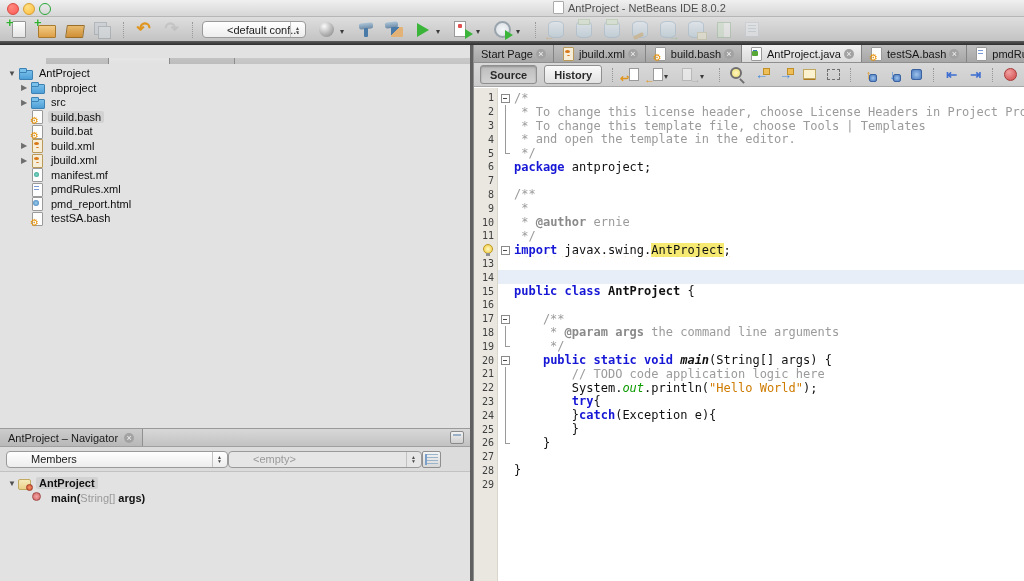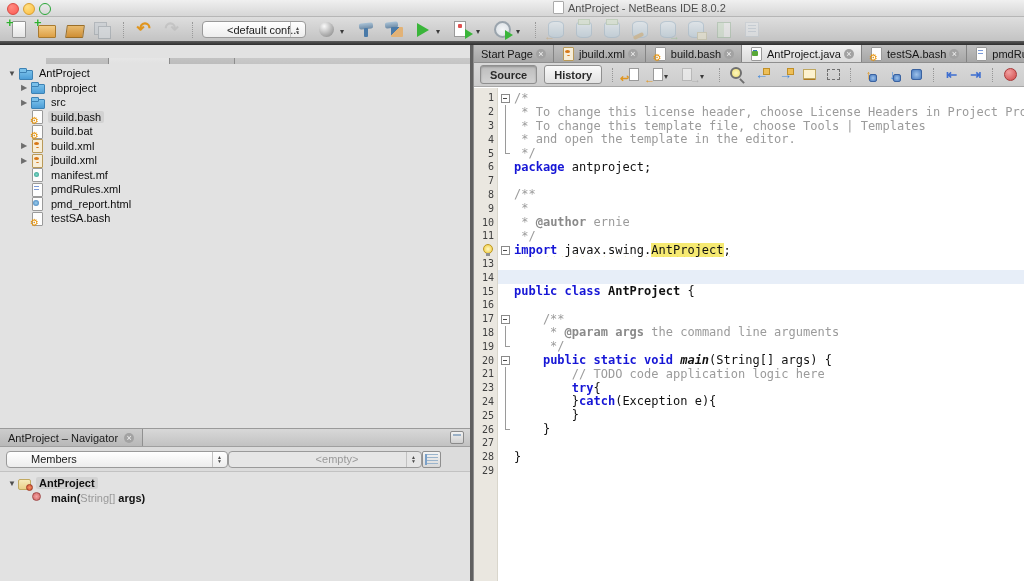--- a/index.html
+++ b/index.html
@@ -25,21 +25,21 @@
   .tsep{width:1px;height:16px;border-left:1px dotted #9a9a9a;margin:0 8px 0 3px;flex:none;}
   .caret{flex:none;width:8px;margin:4px 8px 0 -4px;font-size:8px;color:#3a3a3a;}
   .caret::before{content:"▾";}
   .tcombo{width:104px;margin-right:10px;flex:none;}
   .combo{height:17px;background:linear-gradient(#ffffff,#ededed);border:1px solid #9a9a9a;border-radius:4px;
     display:flex;align-items:center;font-size:11px;color:#1a1a1a;padding-left:24px;position:relative;box-sizing:border-box;}
   .combo .stepper{position:absolute;right:1px;top:0px;bottom:0px;width:13px;border-left:1px solid #c2c2c2;
     display:flex;flex-direction:column;align-items:center;justify-content:center;color:#4a4a4a;font-size:5px;line-height:4px;}
   .combo .stepper::before{content:"▲";}
   .combo .stepper::after{content:"▼";}
-  .combo.disabled{color:#9a9a9a;background:#e6e6e6;justify-content:center;}
+  .combo.disabled{color:#9a9a9a;background:#e6e6e6;}
   
   .g-newfile::before{content:"";width:12px;height:15px;background:linear-gradient(#ffffff,#e4e4e4);border:1px solid #979797;border-radius:1px;}
   .g-newfile::after,.g-newproj::after{content:"+";position:absolute;left:-2px;top:-5px;color:#2fae2f;font-weight:bold;font-size:13px;text-shadow:0 0 1px #fff;}
   .g-newproj::before{content:"";width:16px;height:11px;margin-top:3px;background:linear-gradient(#f2cc86,#dd9f45);border:1px solid #a87a30;border-radius:1px;}
   .g-openproj::before{content:"";width:16px;height:11px;margin-top:3px;background:linear-gradient(#e8ba6e,#cf8f35);border:1px solid #9a6e28;border-radius:1px;transform:skewX(-8deg);}
   .g-saveall::before{content:"";position:absolute;left:2px;top:2px;width:11px;height:11px;background:#c6cdd4;border:1px solid #9099a2;}
   .g-saveall::after{content:"";position:absolute;left:6px;top:6px;width:11px;height:11px;background:#d6dce2;border:1px solid #9099a2;}
   .g-undo::before{content:"↶";font-size:17px;font-weight:bold;color:#e0951e;margin-top:-3px;}
   .g-redo::before{content:"↷";font-size:17px;font-weight:bold;color:#b4b4b4;margin-top:-3px;}
   .g-sphere::before{content:"";width:15px;height:15px;border-radius:50%;background:radial-gradient(circle at 35% 28%,#fafafa,#b4b4b4 55%,#808080);}
@@ -551,20 +551,27 @@
         </span>
       </span>
       <span class="cl">
         <span class="ln">21</span>
         <span class="body">
           <span class="fold line"></span>
           <span class="txt"><span class="tok cm">        // TODO code application logic here</span></span>
         </span>
       </span>
       <span class="cl">
+        <span class="ln">22</span>
+        <span class="body">
+          <span class="fold line"></span>
+          <span class="txt"><span class="tok ">        System.</span><span class="tok fld">out</span><span class="tok ">.println(</span><span class="tok str">"Hello World"</span><span class="tok ">);</span></span>
+        </span>
+      </span>
+      <span class="cl">
         <span class="ln">23</span>
         <span class="body">
           <span class="fold line"></span>
           <span class="txt"><span class="tok ">        </span><span class="tok kw">try</span><span class="tok ">{</span></span>
         </span>
       </span>
       <span class="cl">
         <span class="ln">24</span>
         <span class="body">
           <span class="fold line"></span>

